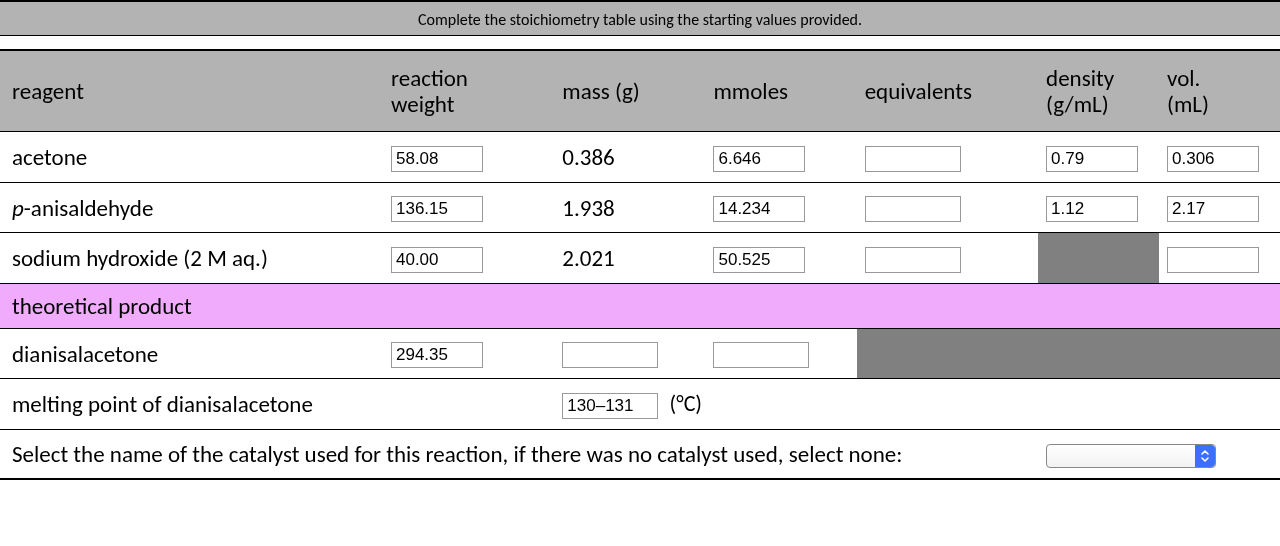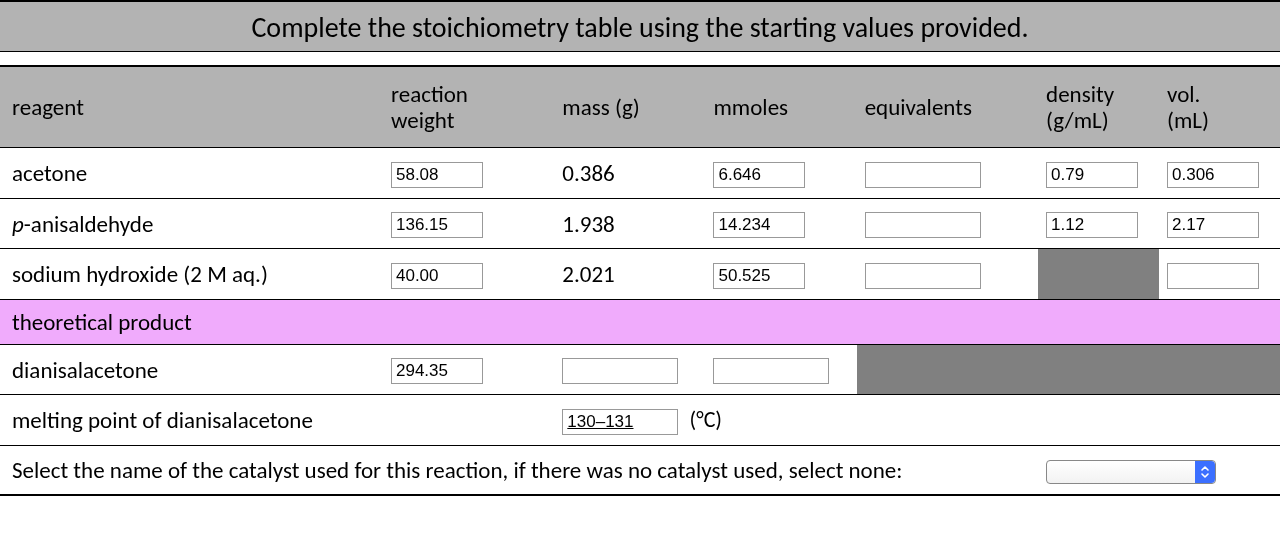--- a/index.html
+++ b/index.html
@@ -12,21 +12,21 @@
     background: #fff;
     width: 1280px;
   }
   .table {
     width: 100%;
     border-collapse: collapse;
   }
   .title-row td {
     background: #b3b3b3;
     text-align: center;
-    font-size: 28px;
+    font-size: 16px;
     padding: 8px 4px 6px 4px;
     border-top: 2px solid #000;
     border-bottom: 1px solid #000;
   }
   .spacer-row td {
     height: 14px;
     border-bottom: 2px solid #000;
   }
   .header-row td {
     background: #b3b3b3;
@@ -57,21 +57,21 @@
     background: #fff;
     font-family: Arial, sans-serif;
     font-size: 17px;
     height: 26px;
     line-height: 24px;
     padding: 0 4px;
     vertical-align: middle;
   }
   .input.blank { color: transparent; }
   .w-70 { width: 92px; }
-  .w-90 { width: 116px; text-decoration: underline; }
+  .w-90 { width: 96px; }
   .darkcell {
     background: #808080 !important;
   }
   .bottom-row td {
     padding: 10px 8px;
     border-bottom: 2px solid #000;
     font-size: 23px;
     vertical-align: middle;
   }
   .select {

